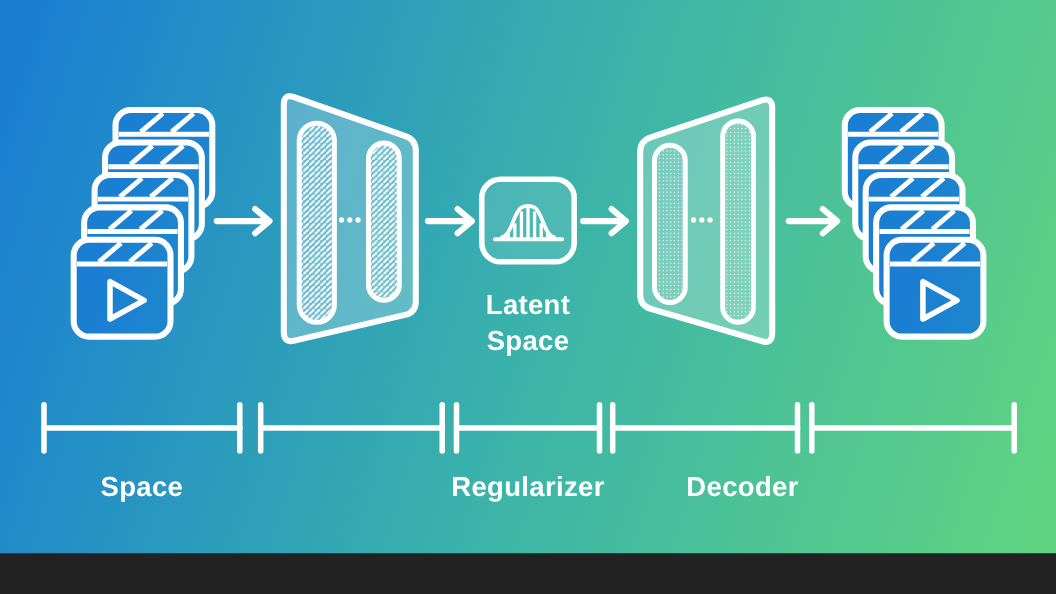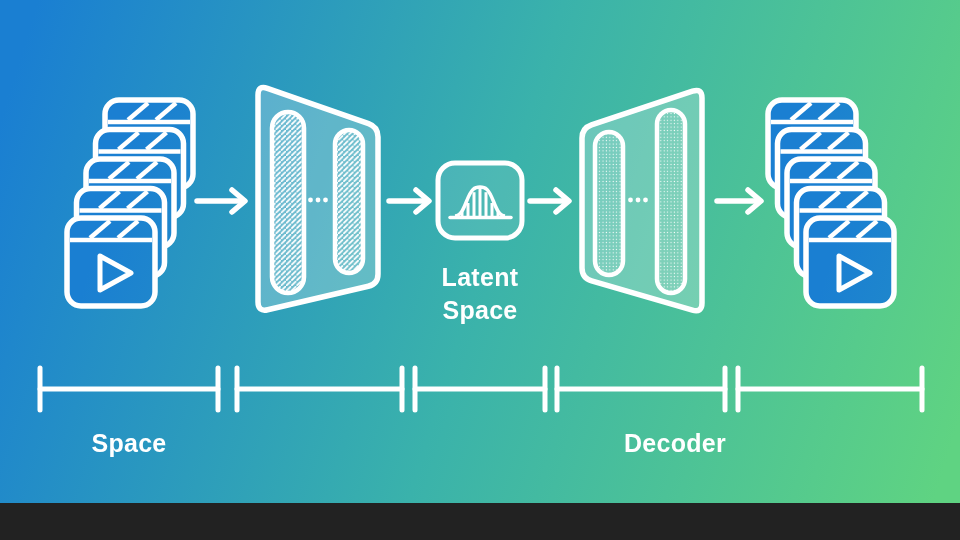--- a/index.html
+++ b/index.html
@@ -177,15 +177,16 @@
       </g>
     </g>
   </svg>
 
   <div class="lbl latent-label">
     <div>Latent</div>
     <div>Space</div>
   </div>
 
   <div class="lbl seg-label" style="left:129px">Space</div>
+  <div class="lbl seg-label" style="left:480px">Regularizer</div>
   <div class="lbl seg-label" style="left:675px">Decoder</div>
 
 </div>
 
 </body></html>

